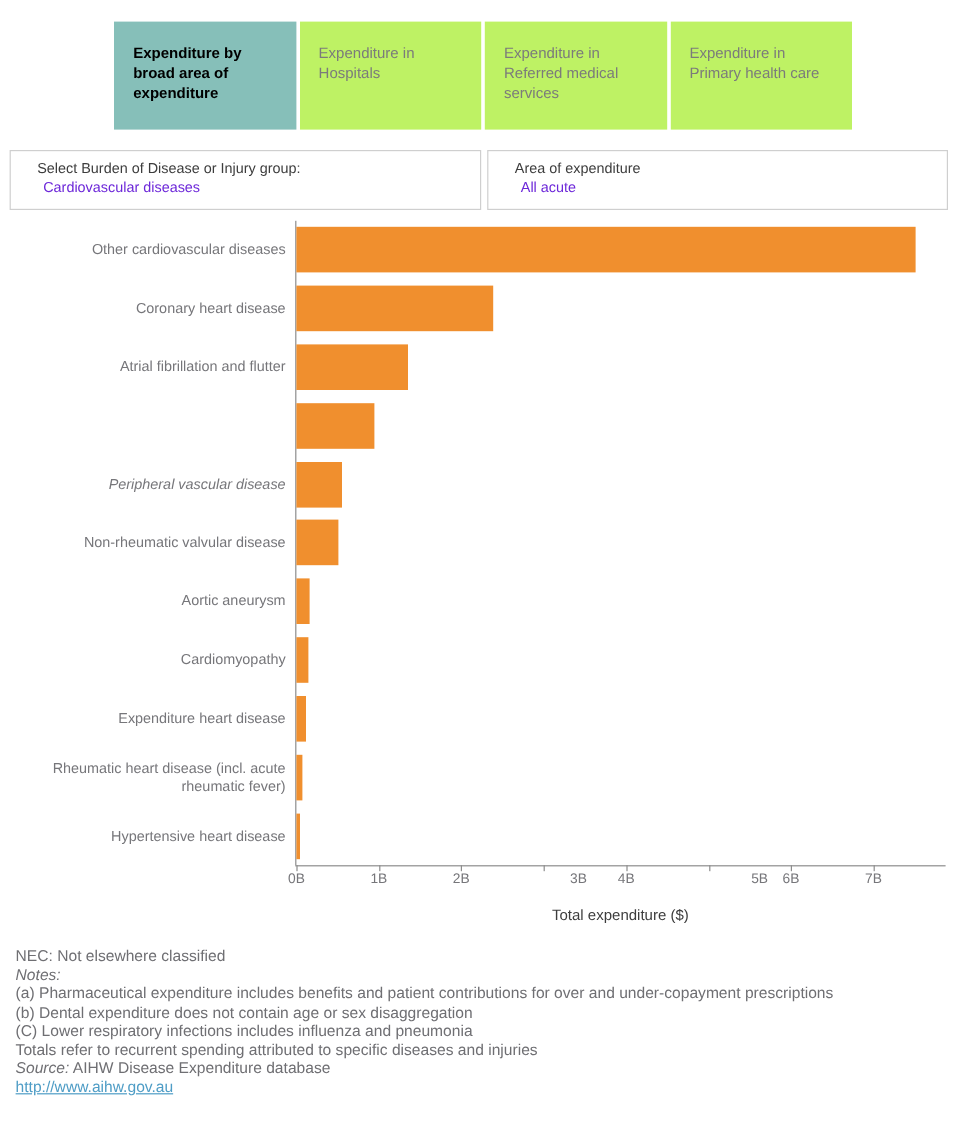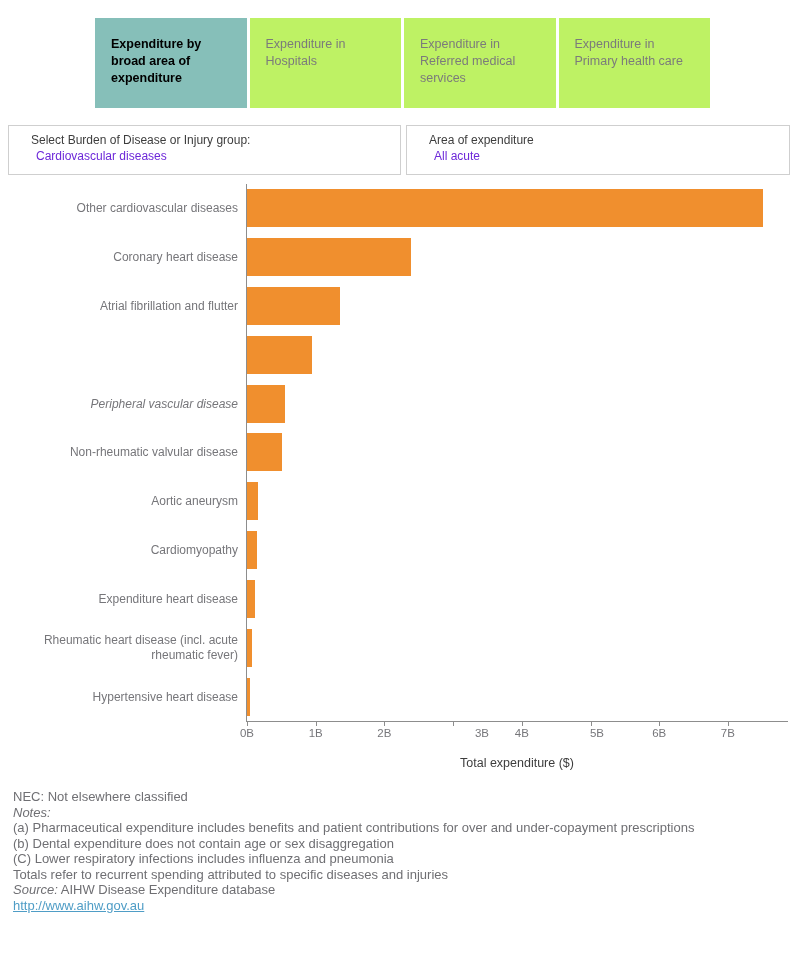--- a/index.html
+++ b/index.html
@@ -268,21 +268,21 @@
       <div class="tick-label" style="left: 247px;">0B</div>
       <div class="tick" style="left: 315.7px;"></div>
       <div class="tick-label" style="left: 315.7px;">1B</div>
       <div class="tick" style="left: 384.4px;"></div>
       <div class="tick-label" style="left: 384.4px;">2B</div>
       <div class="tick" style="left: 453.1px;"></div>
       <div class="tick-label" style="left: 452px; margin-left: 30px;">3B</div>
       <div class="tick" style="left: 521.8px;"></div>
       <div class="tick-label" style="left: 521.8px;">4B</div>
       <div class="tick" style="left: 590.5px;"></div>
-      <div class="tick-label" style="left: 585px; padding-left: 24px;">5B</div>
+      <div class="tick-label" style="left: 621px; padding-left: 24px;">5B</div>
       <div class="tick" style="left: 659.2px;"></div>
       <div class="tick-label" style="left: 659.2px;">6B</div>
       <div class="tick" style="left: 727.9px;"></div>
       <div class="tick-label" style="left: 727.9px;">7B</div>
     </div>
   <div class="xaxis-title">Total expenditure ($)</div>
 </div>
 
 <div class="footer" id="footer">
     <div>NEC: Not elsewhere classified</div>

